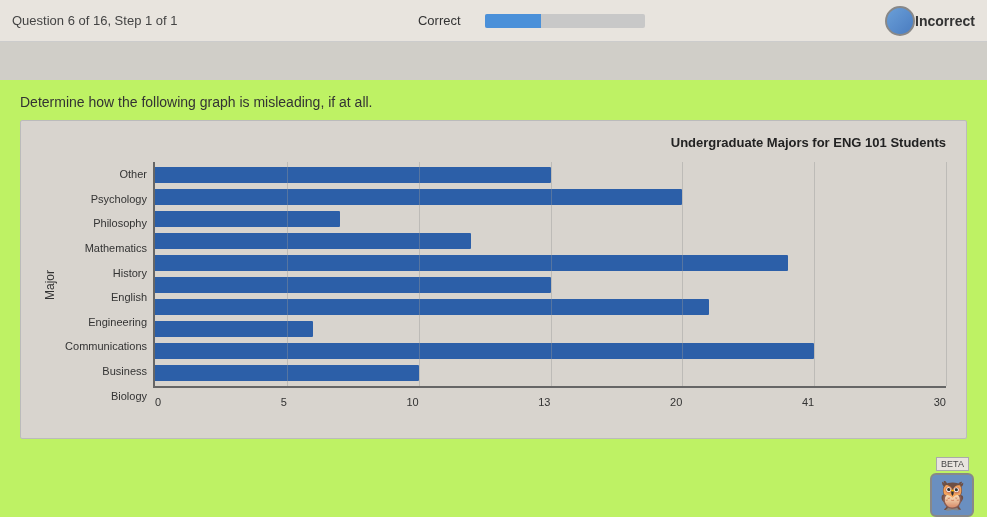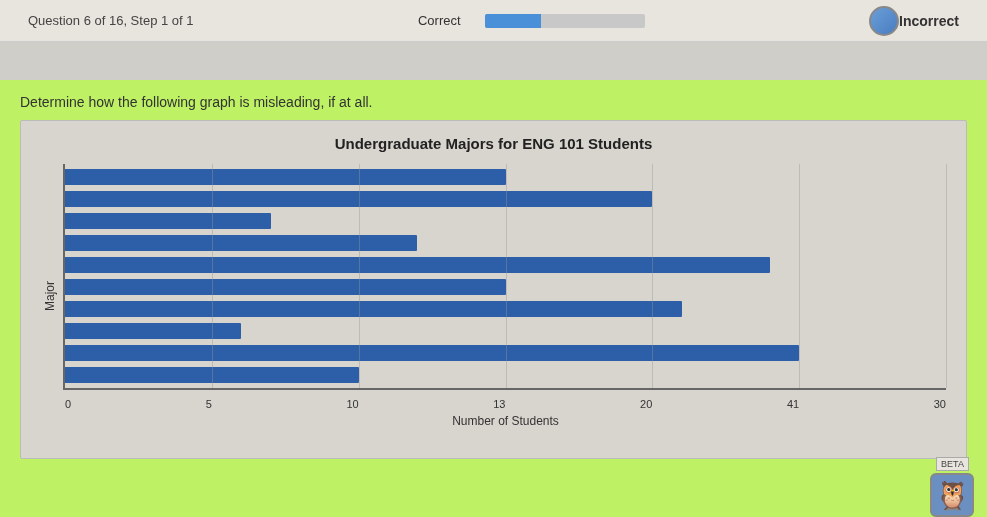--- a/index.html
+++ b/index.html
@@ -13,21 +13,21 @@
     }
 
     
     .header-bar {
       display: flex;
       align-items: center;
       justify-content: space-between;
       background: #e8e4de;
       border-bottom: 1px solid #ccc;
       height: 42px;
-      padding: 0 28px;
+      padding: 0 12px;
     }
     .header-left {
       font-size: 13px;
       color: #444;
     }
     .header-center {
       display: flex;
       align-items: center;
       gap: 24px;
     }
@@ -84,22 +84,22 @@
     
     .chart-area {
       background: #d8d4ce;
       border: 1px solid #bbb;
       border-radius: 2px;
       padding: 14px 20px 30px 20px;
       position: relative;
     }
 
     .chart-title {
-      text-align: center;
-      font-size: 15px;
+      text-align: right;
+      font-size: 13px;
       font-weight: bold;
       color: #222;
       margin-bottom: 12px;
     }
 
     .chart-body {
       display: flex;
       flex-direction: row;
       align-items: stretch;
     }
@@ -262,20 +262,32 @@
 <div class="main-content">
   <div class="question-text">Determine how the following graph is misleading, if at all.</div>
 
   <div class="chart-area">
     <div class="chart-title">Undergraduate Majors for ENG 101 Students</div>
 
     <div class="chart-body">
 
       <div class="y-axis-label">Major</div>
 
+      <div class="categories" id="categories-container">
+          <div class="category-label">Other</div>
+          <div class="category-label">Psychology</div>
+          <div class="category-label">Philosophy</div>
+          <div class="category-label">Mathematics</div>
+          <div class="category-label">History</div>
+          <div class="category-label">English</div>
+          <div class="category-label">Engineering</div>
+          <div class="category-label">Communications</div>
+          <div class="category-label">Business</div>
+          <div class="category-label">Biology</div>
+        </div>
 
       <div style="flex:1; display:flex; flex-direction:column;">
         <div class="bars-area" id="bars-container" style="height: 270px;">
 
           <div class="grid-lines" id="grid-lines">
               <div class="grid-line" style="left: 16.6667%;"></div>
               <div class="grid-line" style="left: 33.3333%;"></div>
               <div class="grid-line" style="left: 50%;"></div>
               <div class="grid-line" style="left: 66.6667%;"></div>
               <div class="grid-line" style="left: 83.3333%;"></div>
@@ -318,21 +330,20 @@
         <div style="padding-left:2px; margin-top:4px;">
           <div class="x-axis" id="x-axis">
               <span>0</span>
               <span>5</span>
               <span>10</span>
               <span>13</span>
               <span>20</span>
               <span>41</span>
               <span>30</span>
             </div>
-          <div class="x-axis-label">Number of Students</div>
         </div>
       </div>
     </div>
   </div>
 
   <div class="ai-tutor-badge">
     <div class="beta-tag">BETA</div>
     <div class="ai-tutor-icon">
       <span class="ai-tutor-owl">🦉</span>
     </div>

